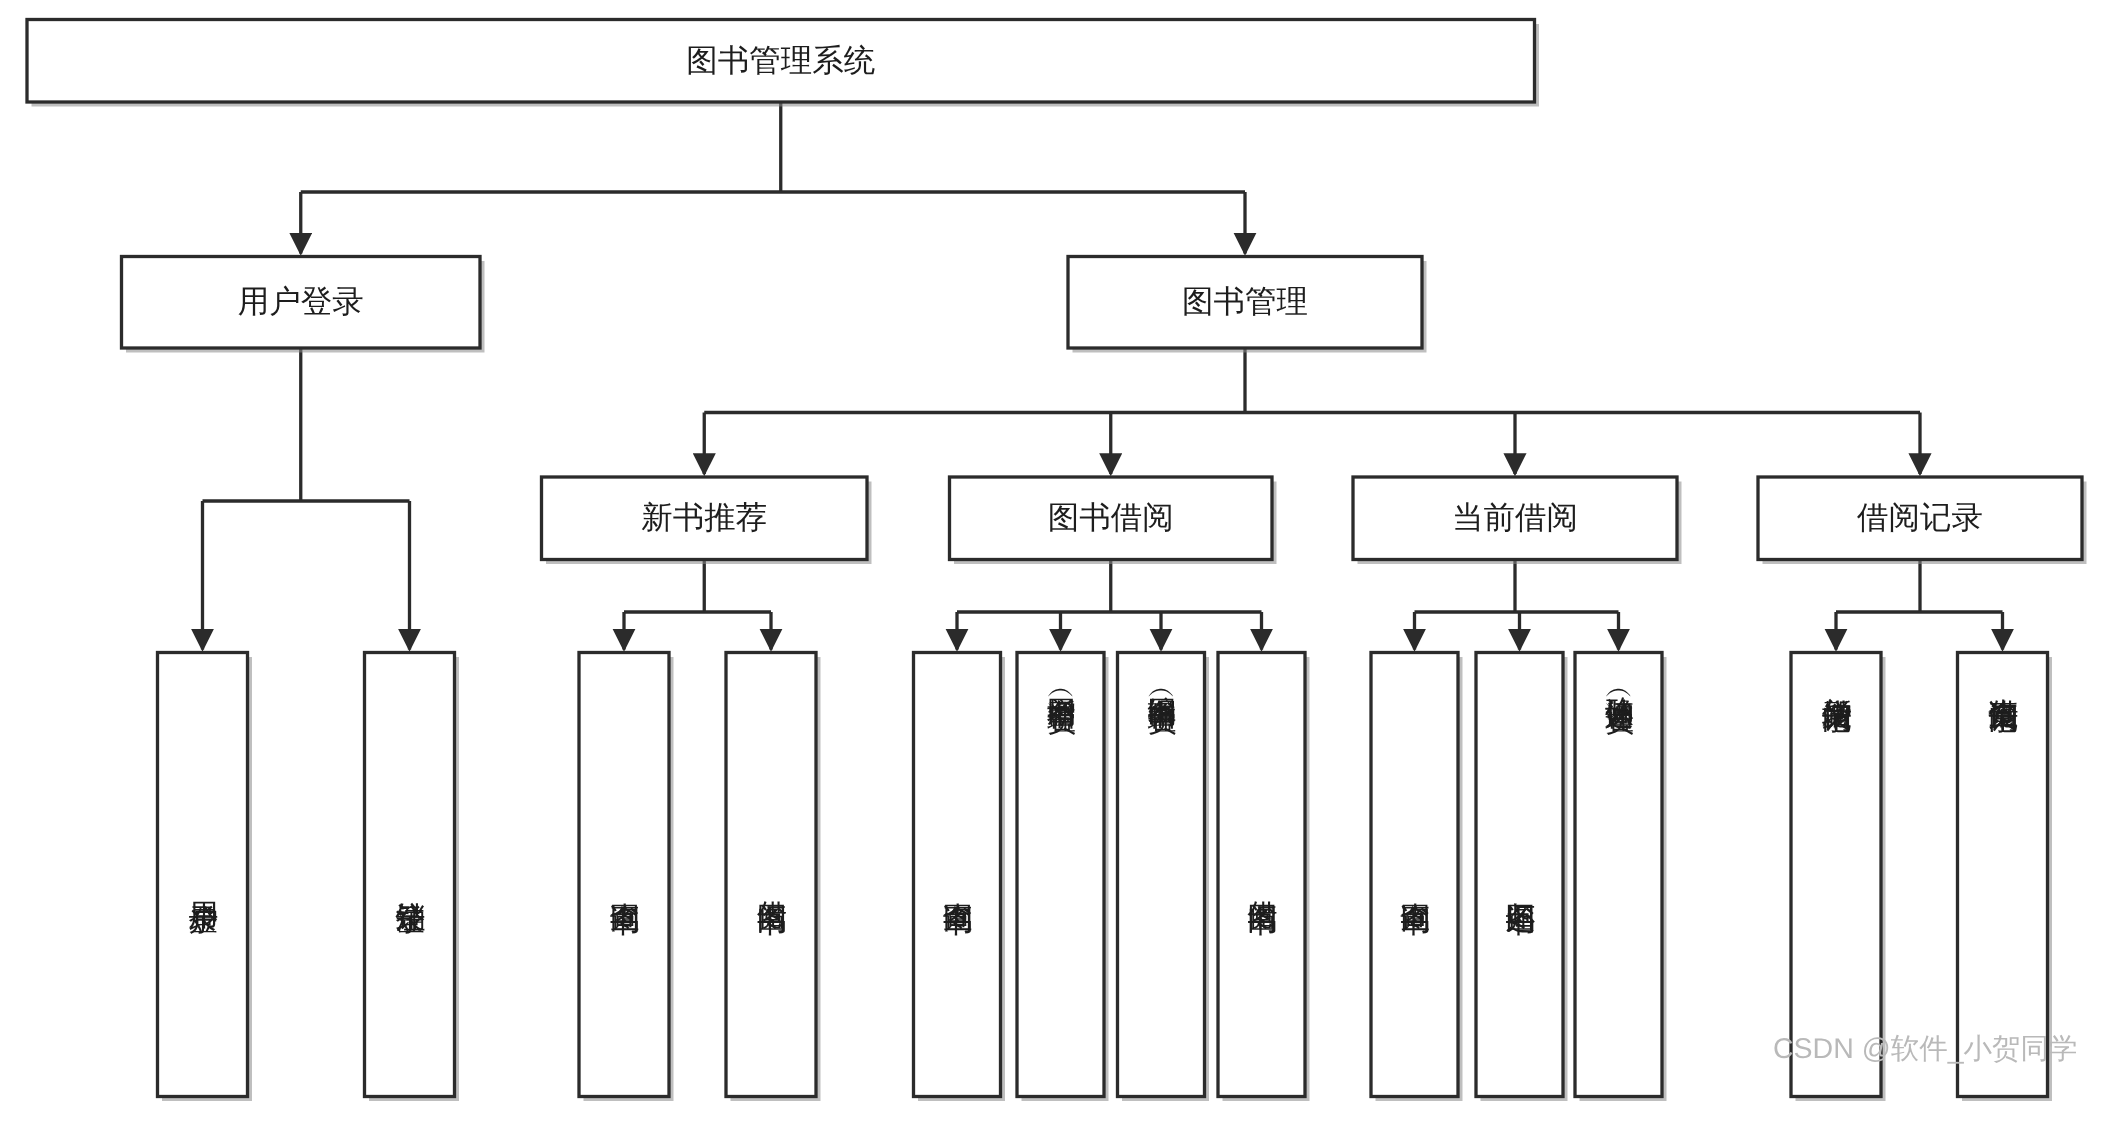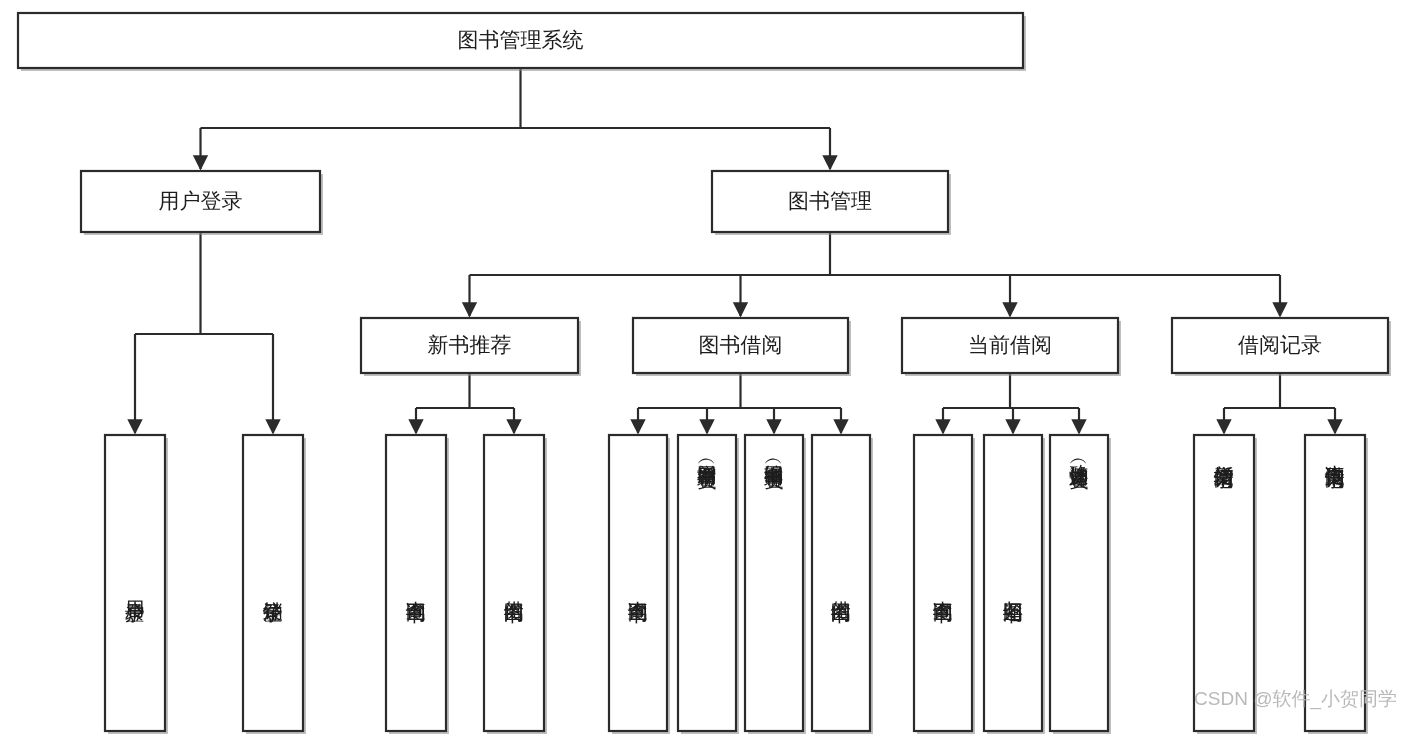--- a/index.html
+++ b/index.html
@@ -61,21 +61,21 @@
     font-size: 20px;
     line-height: 1.12;
     color: #1d1d1d;
     letter-spacing: 1px;
     white-space: nowrap;
     pointer-events: none;
     font-family: "Liberation Sans", "DejaVu Sans", sans-serif;
   }
   .watermark {
     position: absolute;
-    right: 8px;
+    right: 20px;
     bottom: 4px;
     font-size: 19px;
     color: #b9b9b9;
     font-family: "Liberation Sans", "DejaVu Sans", sans-serif;
     white-space: nowrap;
     user-select: none;
   }
 </style>
 </head>
 <body>

